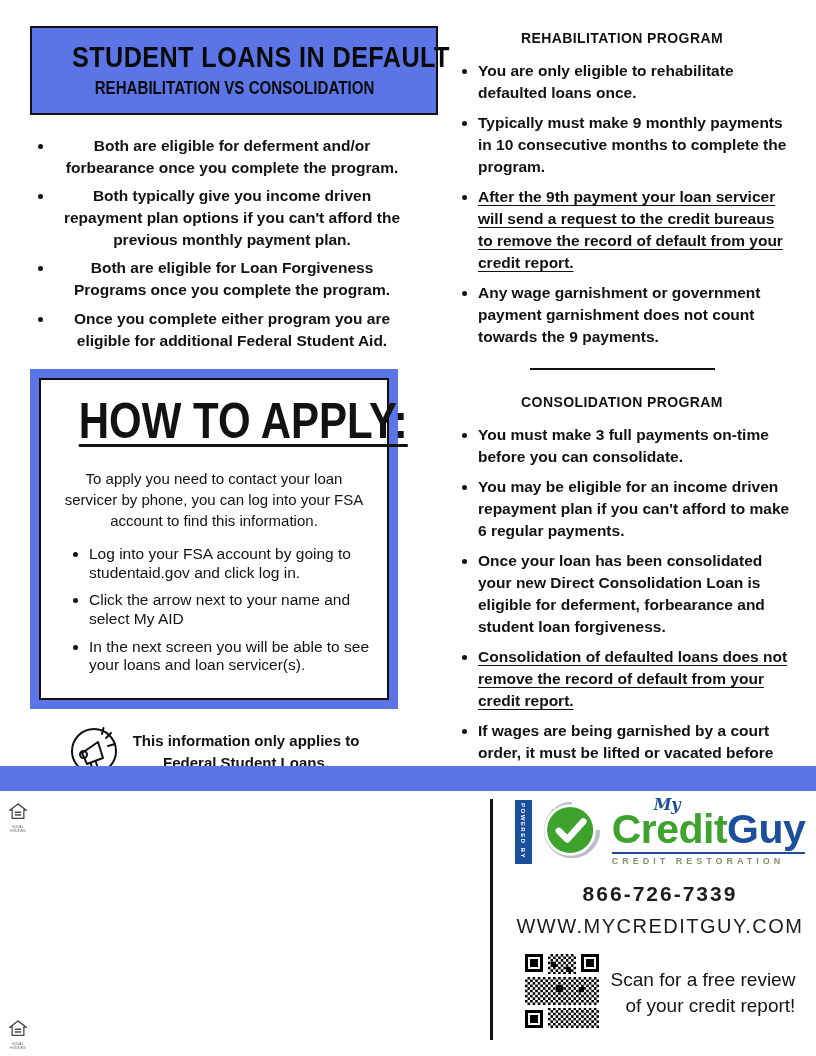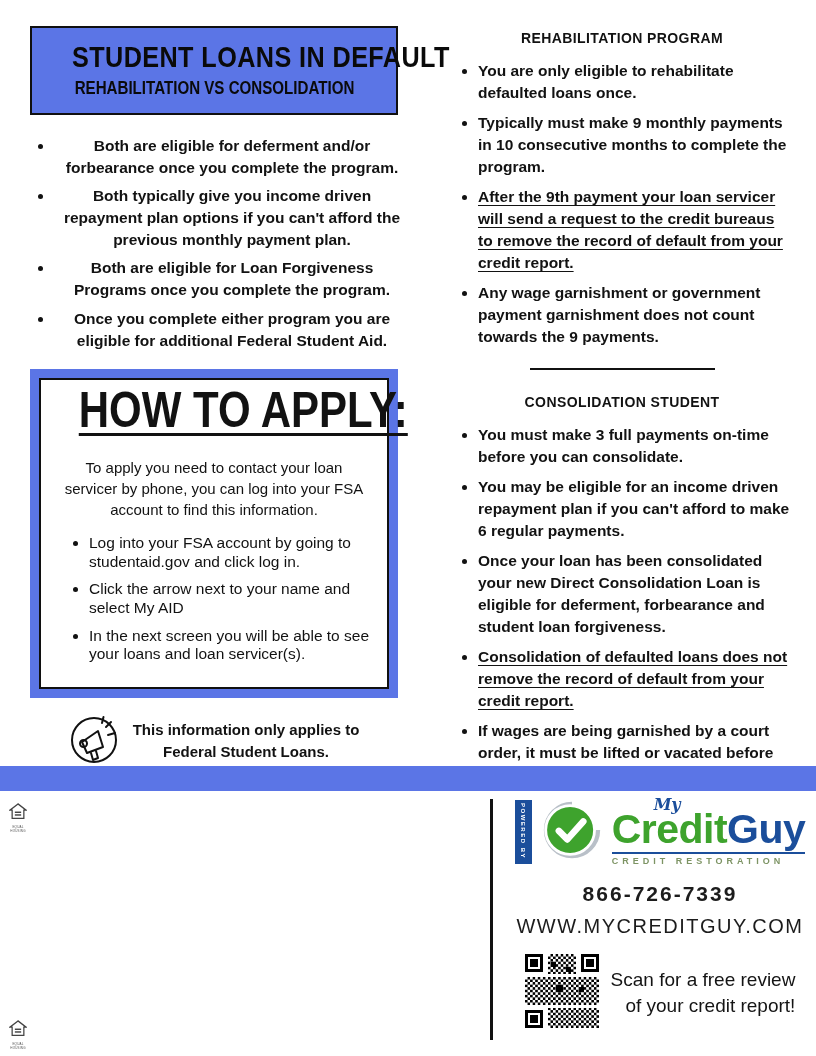--- a/index.html
+++ b/index.html
@@ -8,32 +8,32 @@
     position: relative; width: 816px; height: 1056px; margin: 0 auto;
     background: #fff; color: #121212; overflow: hidden;
   }
   .content {
     position: absolute; top: 26px; left: 30px; right: 26px;
     display: grid; grid-template-columns: 380px 1fr; column-gap: 44px;
   }
 
   
   .title-box {
-    width: 368px; background: var(--accent-blue, #5b75e6);
+    width: 408px; background: var(--accent-blue, #5b75e6);
     border: 2px solid #101010; text-align: center; padding: 12px 4px 14px;
   }
   .cond { display: inline-block; transform: scaleX(0.84); transform-origin: center; white-space: nowrap; }
   .title-main { font-size: 30px; font-weight: 700; letter-spacing: 0.5px; color: #0a0a0a; }
   .title-sub  { font-size: 18px; font-weight: 700; margin-top: 4px; color: #0a0a0a; }
 
   ul.bullets { margin: 20px 0 0 4px; padding-left: 20px; }
   ul.bullets li { font-size: 15.5px; line-height: 1.4; font-weight: 700; margin-bottom: 7px; text-align: center; }
 
   .apply-box { margin-top: 18px; width: 368px; background: var(--accent-blue, #5b75e6); padding: 9px; }
-  .apply-inner { background: #fff; border: 2px solid #101010; padding: 1px 12px 14px; }
+  .apply-inner { background: #fff; border: 2px solid #101010; padding: 12px 12px 14px; }
   .apply-title {
     display: block; text-align: center; font-size: 50px; font-weight: 700;
     text-decoration: underline; text-decoration-thickness: 3px; text-underline-offset: 6px;
   }
   .apply-intro { font-size: 15px; font-weight: 400; text-align: center; margin: 18px 6px 0; line-height: 1.4; }
   ul.apply-steps { margin: 14px 0 0 16px; padding-left: 20px; }
   ul.apply-steps li { font-size: 15.5px; line-height: 1.2; margin-bottom: 9px; font-weight: 400; }
 
   .note-row { display: flex; align-items: center; justify-content: center; gap: 10px; margin-top: 14px; width: 368px; }
   .note-text { font-size: 15px; font-weight: 700; text-align: center; line-height: 1.45; max-width: 230px; }
@@ -130,21 +130,21 @@
       <h2 class="program-title">REHABILITATION PROGRAM</h2>
       <ul class="rbullets">
         <li class="emph">You are only eligible to rehabilitate defaulted loans once.</li>
         <li>Typically must make 9 monthly payments in 10 consecutive months to complete the program.</li>
         <li class="emph uline">After the 9th payment your loan servicer will send a request to the credit bureaus to remove the record of default from your credit report.</li>
         <li>Any wage garnishment or government payment garnishment does not count towards the 9 payments.</li>
       </ul>
 
       <hr class="divider">
 
-      <h2 class="program-title">CONSOLIDATION STUDENT</h2>
+      <h2 class="program-title">CONSOLIDATION PROGRAM</h2>
       <ul class="rbullets">
         <li>You must make 3 full payments on-time before you can consolidate.</li>
         <li>You may be eligible for an income driven repayment plan if you can't afford to make 6 regular payments.</li>
         <li>Once your loan has been consolidated your new Direct Consolidation Loan is eligible for deferment, forbearance and student loan forgiveness.</li>
         <li class="emph uline">Consolidation of defaulted loans does not remove the record of default from your credit report.</li>
         <li>If wages are being garnished by a court order, it must be lifted or vacated before you can consolidate.</li>
       </ul>
 
     </div>
   </div>

